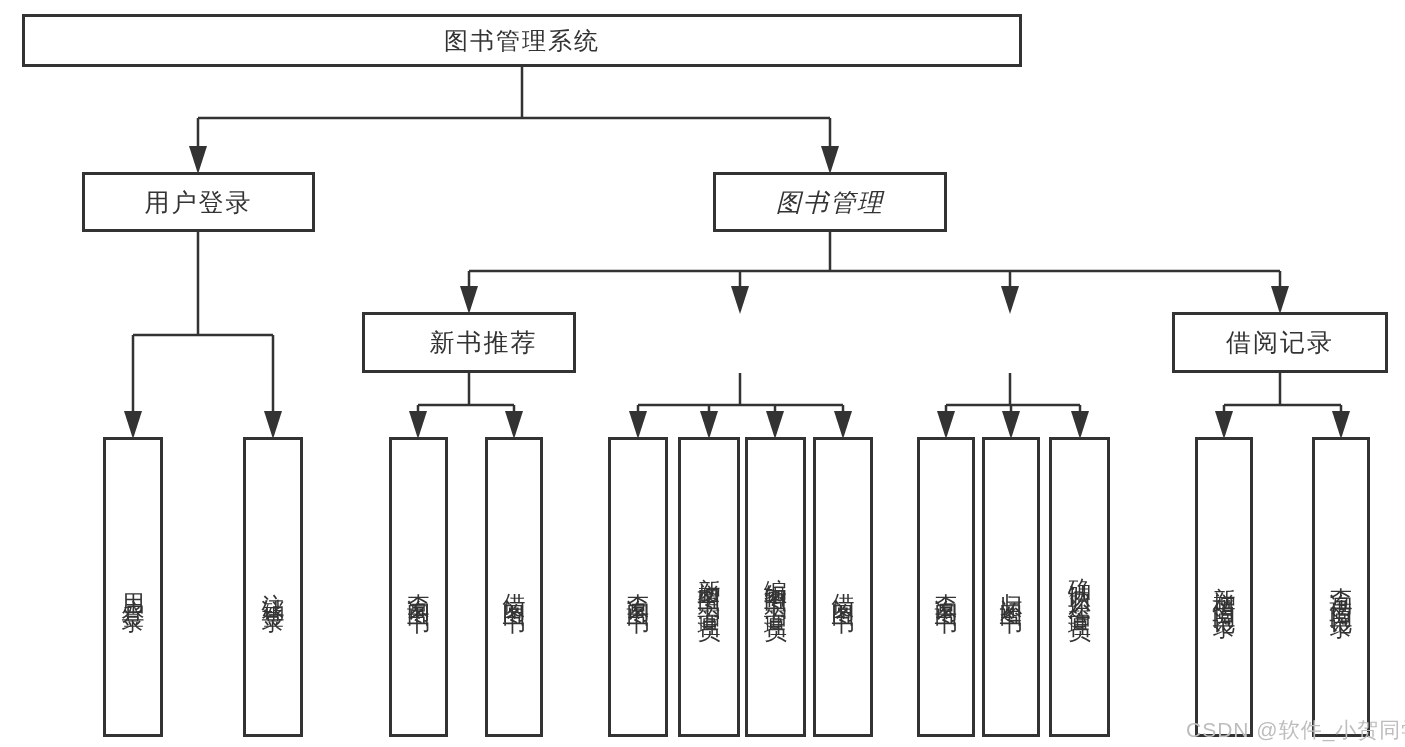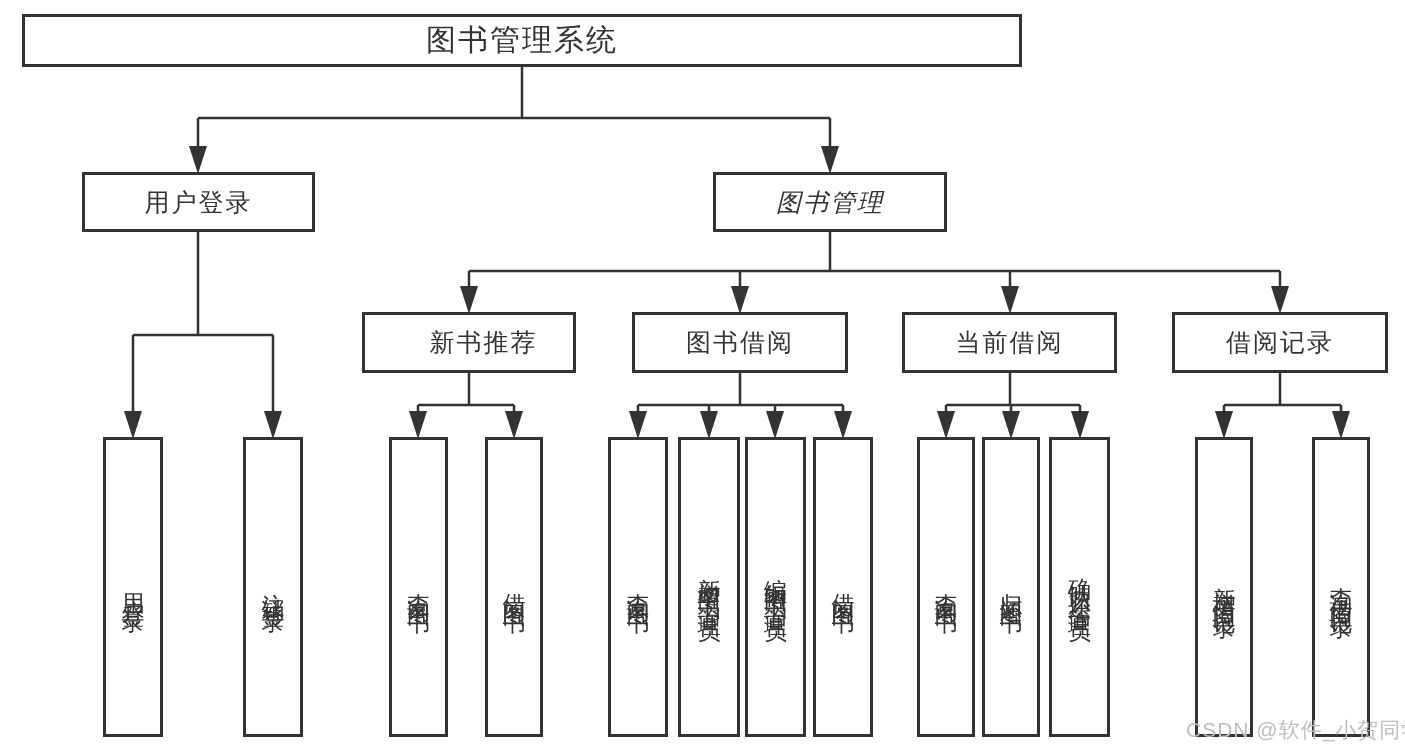--- a/index.html
+++ b/index.html
@@ -28,21 +28,21 @@
     background: #ffffff;
     display: flex;
     align-items: center;
     justify-content: center;
     color: #333333;
     font-size: 25px;
     letter-spacing: 2px;
     white-space: nowrap;
   }
   .hbox.root {
-    font-size: 30px;
+    font-size: 24px;
   }
   .vbox {
     position: absolute;
     box-sizing: border-box;
     border: 3px solid #333333;
     background: #ffffff;
     display: flex;
     align-items: center;
     justify-content: center;
     color: #333333;
@@ -112,26 +112,20 @@
   <div class="hbox" style="left:82px; top:172px; width:233px; height:60px;">
     <span>用户登录</span>
   </div>
   <div class="hbox" style="left:713px; top:172px; width:234px; height:60px;font-style:italic;">
     <span>图书管理</span>
   </div>
 
   <div class="hbox" style="left:362px; top:312px; width:214px; height:61px;padding-left:29px;">
     <span>新书推荐</span>
   </div>
-  <div class="hbox" style="left:632px; top:312px; width:216px; height:61px;">
-    <span>图书借阅</span>
-  </div>
-  <div class="hbox" style="left:902px; top:312px; width:215px; height:61px;">
-    <span>当前借阅</span>
-  </div>
   <div class="hbox" style="left:1172px; top:312px; width:216px; height:61px;font-family:Liberation Serif, serif;">
     <span>借阅记录</span>
   </div>
 
   <div class="vbox" style="left:103px; top:437px; width:60px; height:300px;">
     <span class="vtext">用户登录</span>
   </div>
   <div class="vbox" style="left:243px; top:437px; width:60px; height:300px;">
     <span class="vtext">注销登录</span>
   </div>

